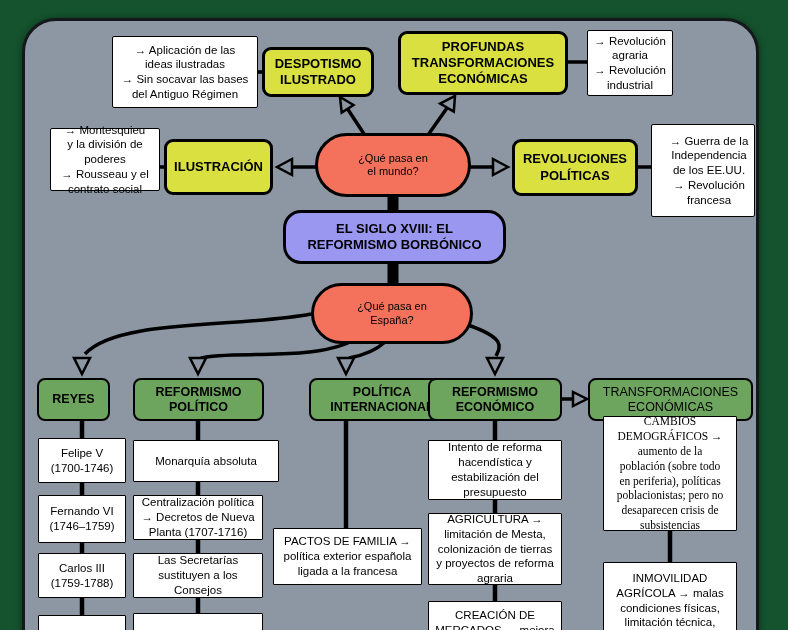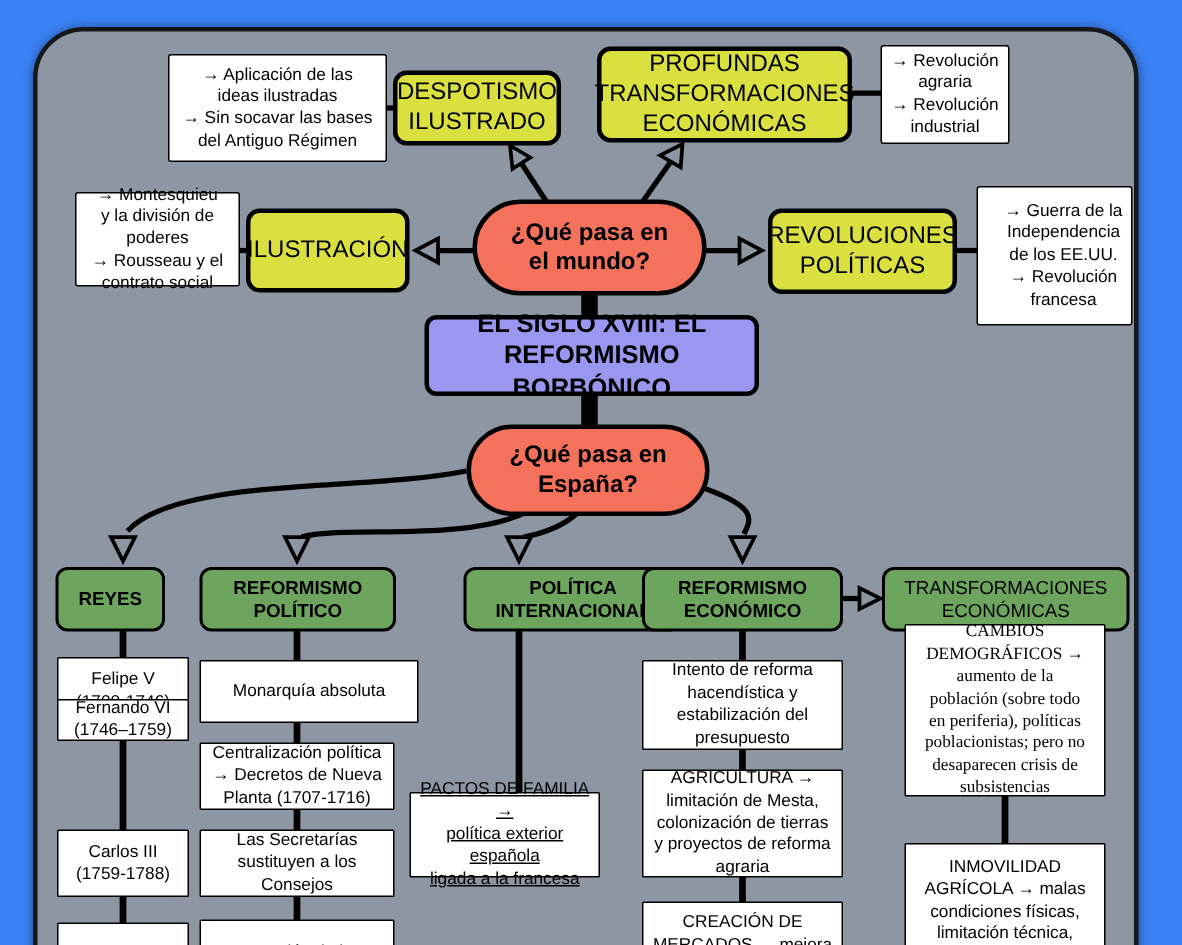--- a/index.html
+++ b/index.html
@@ -1,31 +1,31 @@
 <!DOCTYPE html>
 <html><head>
 <meta charset="utf-8">
 <style>
   html,body{margin:0;padding:0;background:#fff;}
-  .board{position:relative;width:788px;height:630px;overflow:hidden;background:#3b82f6;
+  .board{position:relative;width:788px;height:630px;overflow:hidden;background:#14532d;
          font-family:"Liberation Sans",sans-serif;}
   .panel{position:absolute;left:22px;top:18px;width:731px;height:640px;
          background:#8D97A3;border:3px solid #15181b;border-radius:34px 34px 0 0;
          box-shadow:0 1px 7px rgba(0,0,0,.45);}
   .wires{position:absolute;left:0;top:0;z-index:1;}
   .node{position:absolute;z-index:2;display:flex;align-items:center;justify-content:center;
         text-align:center;box-sizing:border-box;white-space:pre-line;color:#000;}
   .note{background:#fff;border:1.5px solid #000;font-size:11.5px;line-height:1.28;
         border-radius:2px;padding:3px;}
   .ybox{background:#D9E040;border:3px solid #000;border-radius:9px;
-        font-weight:normal;font-size:16px;line-height:1.25;}
+        font-weight:bold;font-size:13px;line-height:1.25;}
   .qbox{background:#F4715C;border:3.5px solid #000;border-radius:32px;
-        font-weight:bold;font-size:16px;line-height:1.2;text-align:center;}
-  .tbox{background:#9997F0;border:3.5px solid #000;border-radius:8px;
-        font-weight:bold;font-size:17px;line-height:1.25;}
+        font-weight:normal;font-size:11px;line-height:1.2;text-align:center;}
+  .tbox{background:#9997F0;border:3.5px solid #000;border-radius:18px;
+        font-weight:bold;font-size:13px;line-height:1.25;}
   .gbox{background:#6DA55F;border:2.5px solid #000;border-radius:8px;
         font-weight:bold;font-size:12.5px;line-height:1.2;}
   .gbox.thin{font-weight:normal;font-size:12.5px;}
   .cell{background:#fff;border:1.5px solid #000;font-size:11.5px;line-height:1.3;
         border-radius:1px;padding:2px;}
   
   #note-despotismo{left:112px;top:36px;width:146px;height:72px;}
   #box-despotismo{left:262px;top:47px;width:112px;height:50px;}
   #box-profundas{left:398px;top:31px;width:170px;height:64px;}
   #note-profundas{left:587px;top:30px;width:86px;height:66px;}
@@ -38,29 +38,29 @@
   #title{left:283px;top:210px;width:223px;height:54px;}
   #q-espana{left:311px;top:283px;width:162px;height:61px;}
   
   #h0{left:37px;top:378px;width:73px;height:43px;}
   #h1{left:133px;top:378px;width:131px;height:43px;}
   #h2{left:273px;top:378px;width:146px;height:43px;margin-left:36px;}
   #h3{left:428px;top:378px;width:134px;height:43px;}
   #h4{left:588px;top:378px;width:165px;height:43px;}
   
   #c0i0{left:38px;top:438px;width:88px;height:45px;}
-  #c0i1{left:38px;top:466px;width:88px;height:28px;}
+  #c0i1{left:38px;top:495px;width:88px;height:48px;}
   #c0i2{left:38px;top:553px;width:88px;height:45px;}
   #c0i3{left:38px;top:615px;width:88px;height:42px;}
   #c1i0{left:133px;top:440px;width:146px;height:42px;}
   #c1i1{left:133px;top:495px;width:130px;height:45px;}
   #c1i2{left:133px;top:553px;width:130px;height:45px;}
   #c1i3{left:133px;top:613px;width:130px;height:44px;}
   #c2i0{left:273px;top:440px;width:147px;height:70px;}
-  #c2i1{left:273px;top:528px;width:127px;height:57px;text-decoration:underline;}
+  #c2i1{left:273px;top:528px;width:149px;height:57px;}
   #c3i0{left:428px;top:440px;width:134px;height:60px;}
   #c3i1{left:428px;top:513px;width:134px;height:72px;}
   #c3i2{left:428px;top:601px;width:134px;height:44px;}
   #c4i0{left:603px;top:416px;width:134px;height:115px;font-family:Liberation Serif, serif;}
   #c4i1{left:603px;top:562px;width:134px;height:92px;}
 </style>
 </head>
 <body>
 
 <div class="board">

